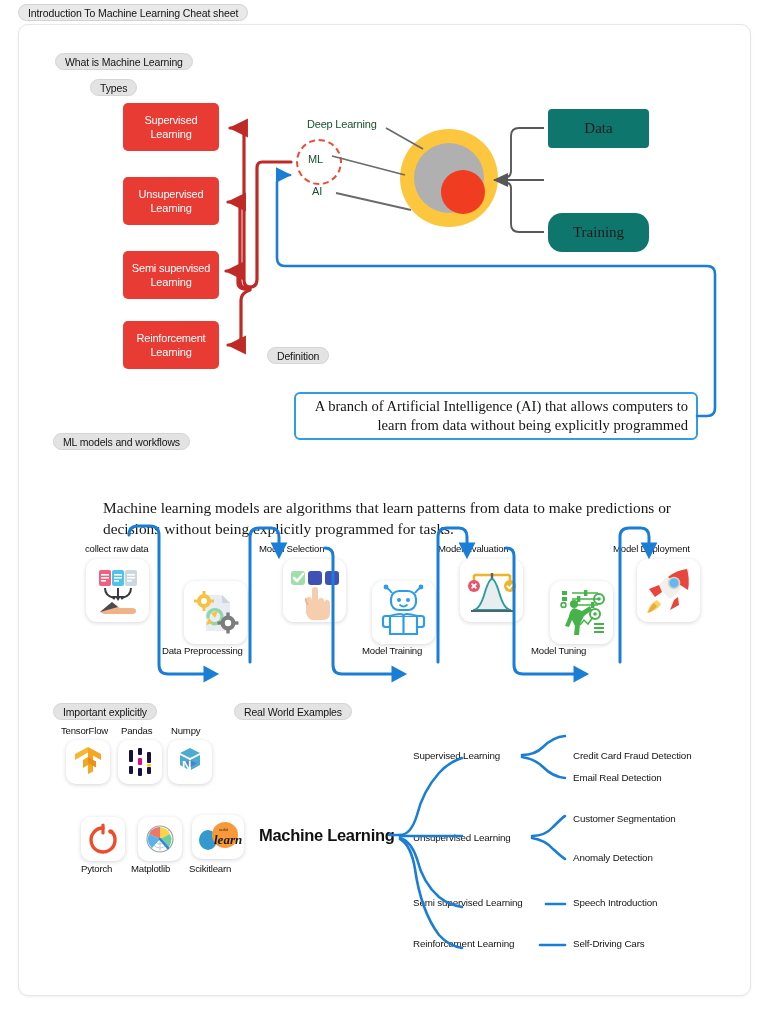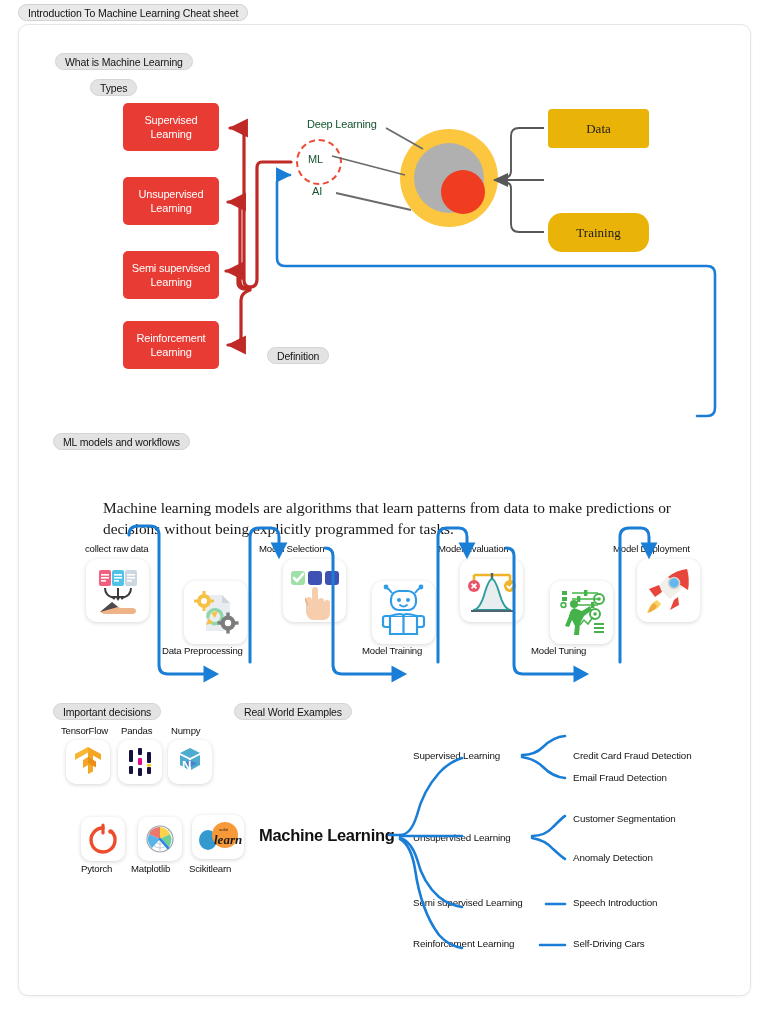--- a/index.html
+++ b/index.html
@@ -71,26 +71,26 @@
     font-size: 11px;
     line-height: 14px;
     padding: 0 4px;
     letter-spacing: -0.2px;
   }
 
   
   .graybox {
     position: absolute;
     width: 101px; height: 39px;
-    background: #eab308;
+    background: #0f766e;
     border-radius: 4px;
     display: flex; align-items: center; justify-content: center;
     color: #1d1d1d;
     font-family: "Liberation Serif", serif;
-    font-size: 13px;
+    font-size: 15px;
   }
 
   
   .ring-outer {
     position: absolute;
     width: 98px; height: 98px;
     border-radius: 50%;
     background: #fdc63f;
   }
   .ring-mid {
@@ -216,21 +216,21 @@
 <div id="page">
 
   <div class="win-title">Introduction To Machine Learning Cheat sheet</div>
 
   <div class="canvas">
 
     <div class="chip" style="left:36px; top:28px;">What is Machine Learning</div>
     <div class="chip" style="left:71px; top:54px;">Types</div>
     <div class="chip" style="left:248px; top:322px;">Definition</div>
     <div class="chip" style="left:34px; top:408px;">ML models and workflows</div>
-    <div class="chip" style="left:34px; top:678px;">Important decisions</div>
+    <div class="chip" style="left:34px; top:678px;">Important explicitly</div>
     <div class="chip" style="left:215px; top:678px;">Real World Examples</div>
 
     <div class="redbox" style="left:104px; top:78px;">Supervised Learning</div>
     <div class="redbox" style="left:104px; top:152px;">Unsupervised Learning</div>
     <div class="redbox" style="left:104px; top:226px;">Semi supervised Learning</div>
     <div class="redbox" style="left:104px; top:296px;">Reinforcement Learning</div>
 
     <div class="ring-outer" style="left:381px; top:104px;">
       <div class="ring-mid">
         <div class="ring-in"></div>
@@ -238,20 +238,23 @@
     </div>
 
     <div class="ml-circle" style="left:277px; top:114px;"></div>
     <div class="lbl-deep" style="left:288px; top:93px;">Deep Learning</div>
     <div class="lbl-ml" style="left:289px; top:128px;">ML</div>
     <div class="lbl-ai" style="left:293px; top:160px;">AI</div>
 
     <div class="graybox" style="left:529px; top:84px;">Data</div>
     <div class="graybox" style="left:529px; top:188px;border-radius:14px;">Training</div>
 
+    <div class="defbox">
+      <div class="txt">A branch of Artificial Intelligence (AI) that allows computers to learn from data without being explicitly programmed</div>
+    </div>
 
     <div class="ml-para">Machine learning models are algorithms that learn patterns from data to make predictions or decisions without being explicitly programmed for tasks.</div>
 
     <div class="flow-label" style="left:66px;  top:518px;">collect raw data</div>
     <div class="flow-label" style="left:143px; top:620px;">Data Preprocessing</div>
     <div class="flow-label" style="left:240px; top:518px;">Model Selection</div>
     <div class="flow-label" style="left:343px; top:620px;text-align:center;">Model Training</div>
     <div class="flow-label" style="left:419px; top:518px;">Model Evaluation</div>
     <div class="flow-label" style="left:512px; top:620px;">Model Tuning</div>
     <div class="flow-label" style="left:594px; top:518px;">Model Deployment</div>
@@ -480,21 +483,21 @@
     <div class="lib-label" style="left:170px; top:838px;">Scikitlearn</div>
 
     <div class="tree-root" style="left:240px; top:801px;">Machine Learning</div>
 
     <div class="tree-node" style="left:394px; top:725px;">Supervised Learning</div>
     <div class="tree-node" style="left:394px; top:807px;">Unsupervised Learning</div>
     <div class="tree-node" style="left:394px; top:872px;">Semi supervised Learning</div>
     <div class="tree-node" style="left:394px; top:913px;">Reinforcement Learning</div>
 
     <div class="tree-node" style="left:554px; top:706px;margin-top:19px;">Credit Card Fraud Detection</div>
-    <div class="tree-node" style="left:554px; top:747px;">Email Fraud Detection</div>
+    <div class="tree-node" style="left:554px; top:747px;">Email Real Detection</div>
     <div class="tree-node" style="left:554px; top:788px;">Customer Segmentation</div>
     <div class="tree-node" style="left:554px; top:827px;">Anomaly Detection</div>
     <div class="tree-node" style="left:554px; top:872px;">Speech Introduction</div>
     <div class="tree-node" style="left:554px; top:913px;">Self-Driving Cars</div>
 
     <svg class="overlay" width="733" height="972" viewBox="0 0 733 972">
       <defs>
         <marker id="ah-red" markerWidth="7" markerHeight="7" refX="5.6" refY="3" orient="auto">
           <path d="M0,0 L6,3 L0,6 z" fill="#bf2a26"></path>
         </marker>

